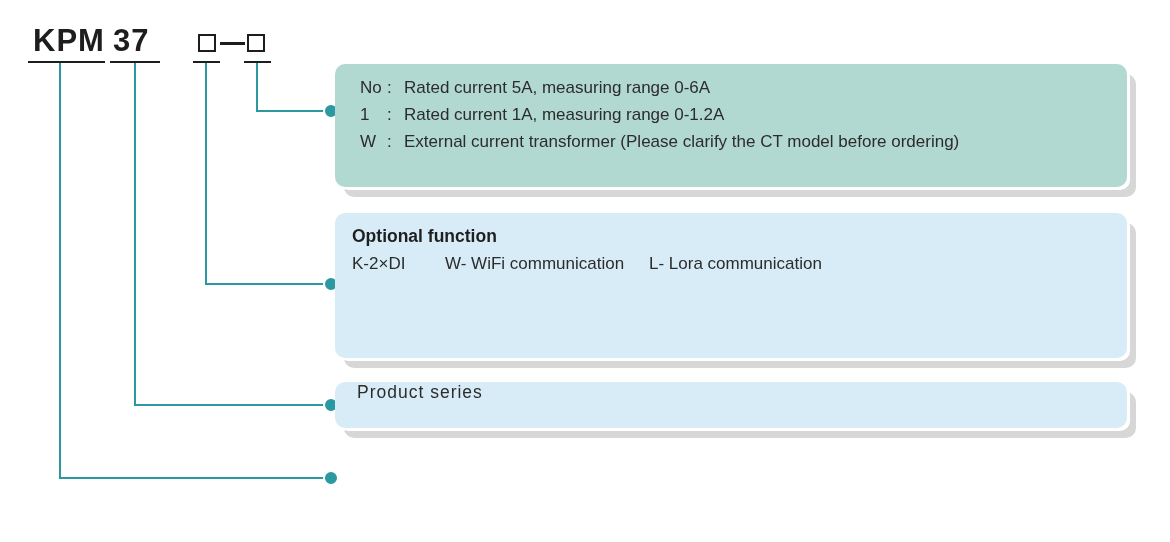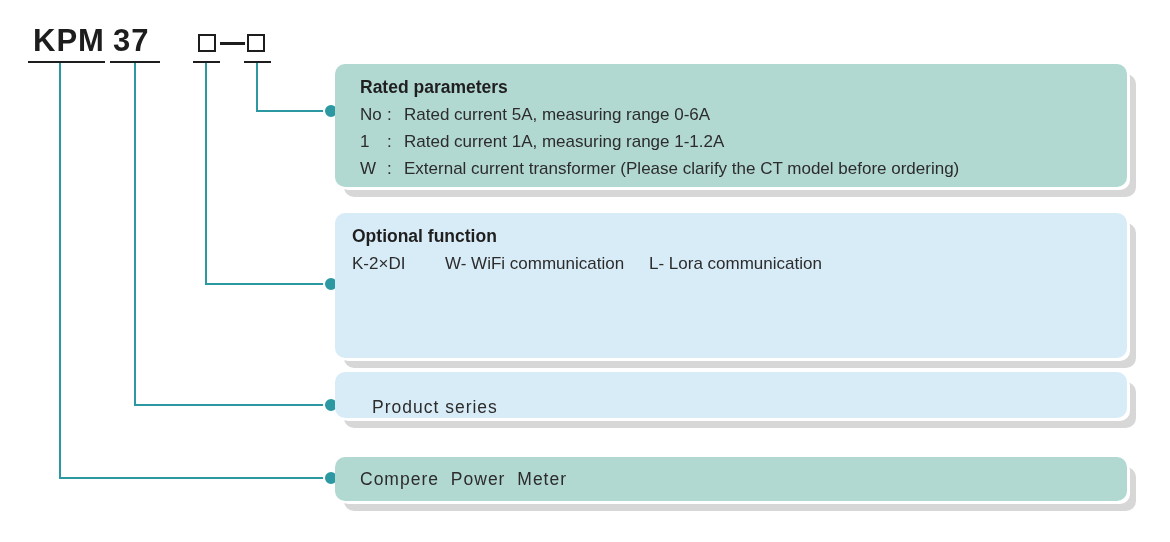--- a/index.html
+++ b/index.html
@@ -87,21 +87,21 @@
     border-radius: 10px;
     box-shadow: 3px 3px 0 #ffffff, 9px 10px 0 #d7d7d7;
     box-sizing: border-box;
     font-size: 17px;
     color: #2c2c2c;
   }
   .box-teal { background: #b2d8d2; }
   .box-blue { background: #d8ecf8; }
   #box-rated    { top: 64px;  height: 123px; padding: 10px 14px 0 25px; }
   #box-optional { top: 213px; height: 145px; padding: 10px 14px 0 17px; }
-  #box-series   { top: 372px; height: 46px; display: flex; align-items: flex-end; padding-left: 37px; letter-spacing: 1px; font-size: 17.5px; }
+  #box-series   { top: 382px; height: 46px; display: flex; align-items: flex-start; padding-left: 22px; letter-spacing: 1px; font-size: 17.5px; }
   #box-meter    { top: 457px; height: 44px; display: flex; align-items: center; padding-left: 25px; letter-spacing: 1px; word-spacing: 6px; font-size: 17.5px; }
 
   .bline { height: 27px; line-height: 27px; white-space: nowrap; }
   .box-title { font-weight: bold; font-size: 17.5px; color: #1f1f1f; }
 
   .rkey { display: inline-block; width: 27px; }
   .rsep { display: inline-block; width: 17px; }
   .c1 { display: inline-block; width: 93px; }
   .c2 { display: inline-block; width: 204px; }
 </style>
@@ -130,40 +130,36 @@
 
   <div class="vline v3"></div>
   <div class="hline h3"></div>
   <div class="dot d3"></div>
 
   <div class="vline v4"></div>
   <div class="hline h4"></div>
   <div class="dot d4"></div>
 
   <div class="box box-teal" id="box-rated">
-    <div class="bline box-title">Rated parameters</div>
     <div class="bline">
       <span class="rkey">No</span><span class="rsep">:</span><span>Rated current 5A, measuring range 0-6A</span>
     </div>
     <div class="bline">
-      <span class="rkey">1</span><span class="rsep">:</span><span>Rated current 1A, measuring range 1-1.2A</span>
+      <span class="rkey">1</span><span class="rsep">:</span><span>Rated current 1A, measuring range 0-1.2A</span>
     </div>
     <div class="bline">
       <span class="rkey">W</span><span class="rsep">:</span><span>External current transformer  (Please clarify the CT model before ordering)</span>
     </div>
   </div>
 
   <div class="box box-blue" id="box-optional">
     <div class="bline box-title">Optional function</div>
     <div class="bline">
       <span class="c1">K-2×DI</span><span class="c2">W- WiFi communication</span><span>L- Lora communication</span>
     </div>
   </div>
 
   <div class="box box-blue" id="box-series">
     <span>Product series</span>
   </div>
 
-  <div class="box box-teal" id="box-meter">
-    <span>Compere Power Meter</span>
-  </div>
 
 </div>
 
 </body></html>

